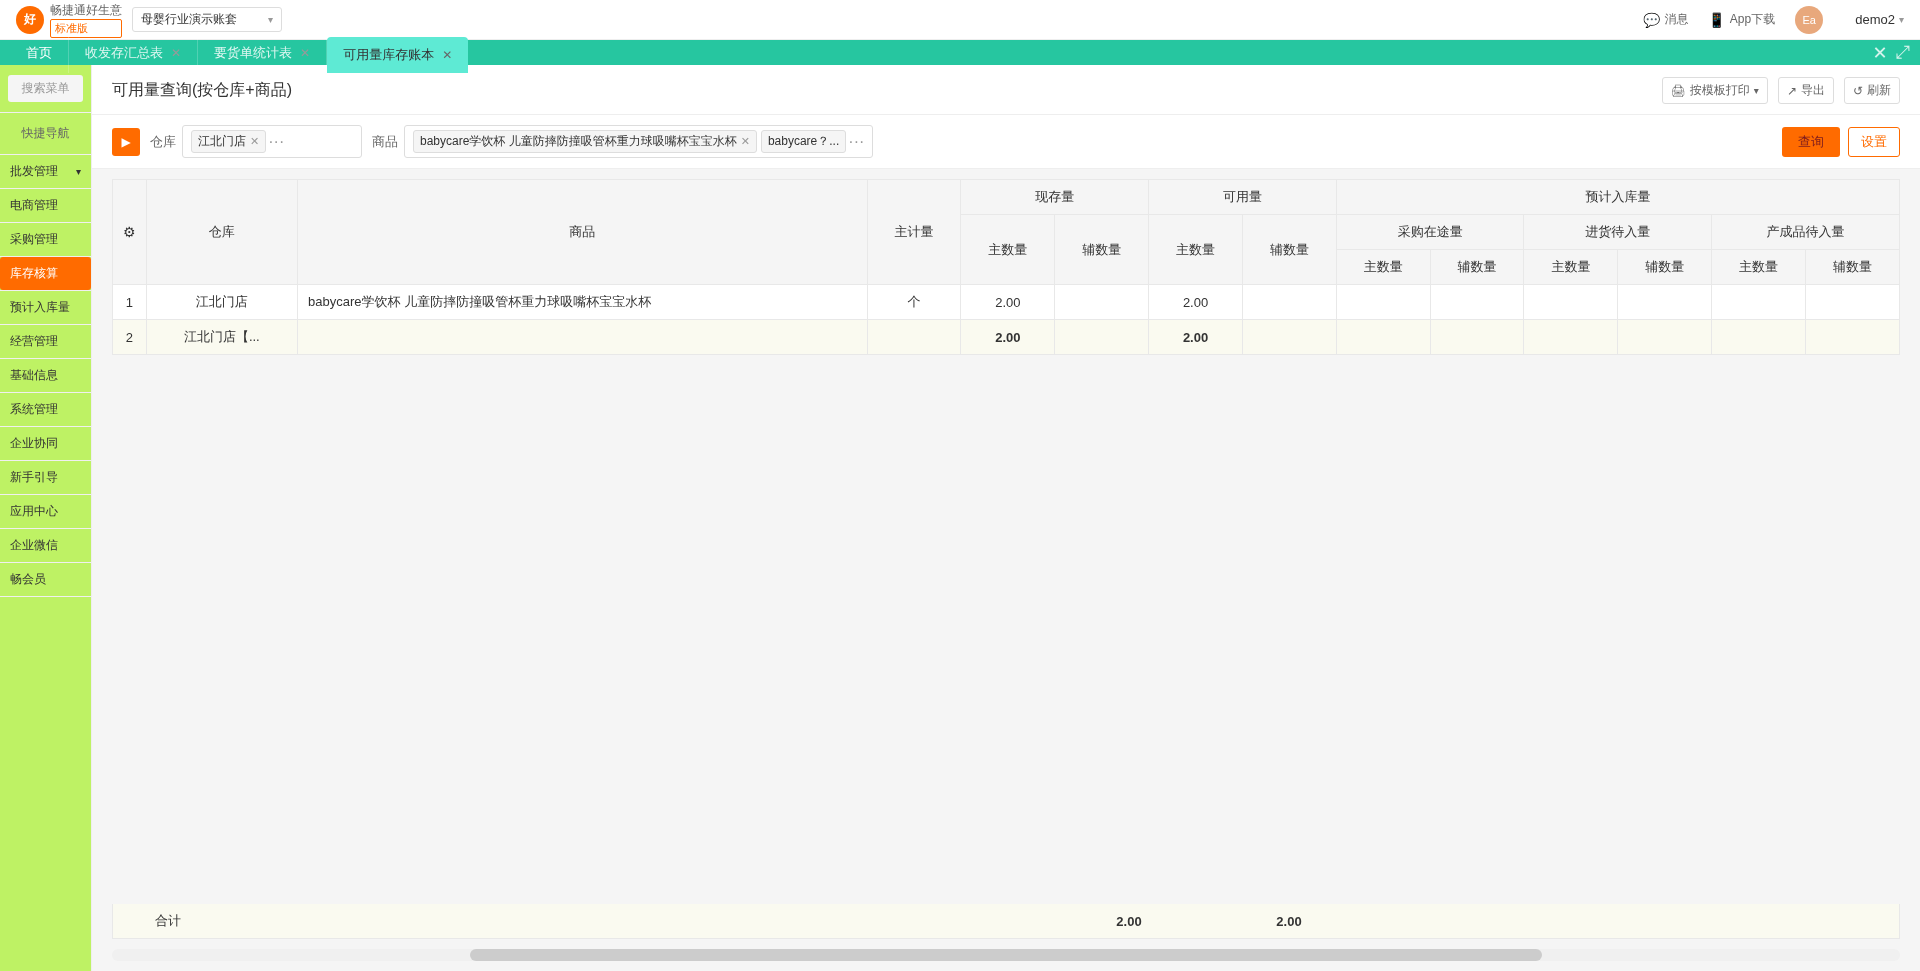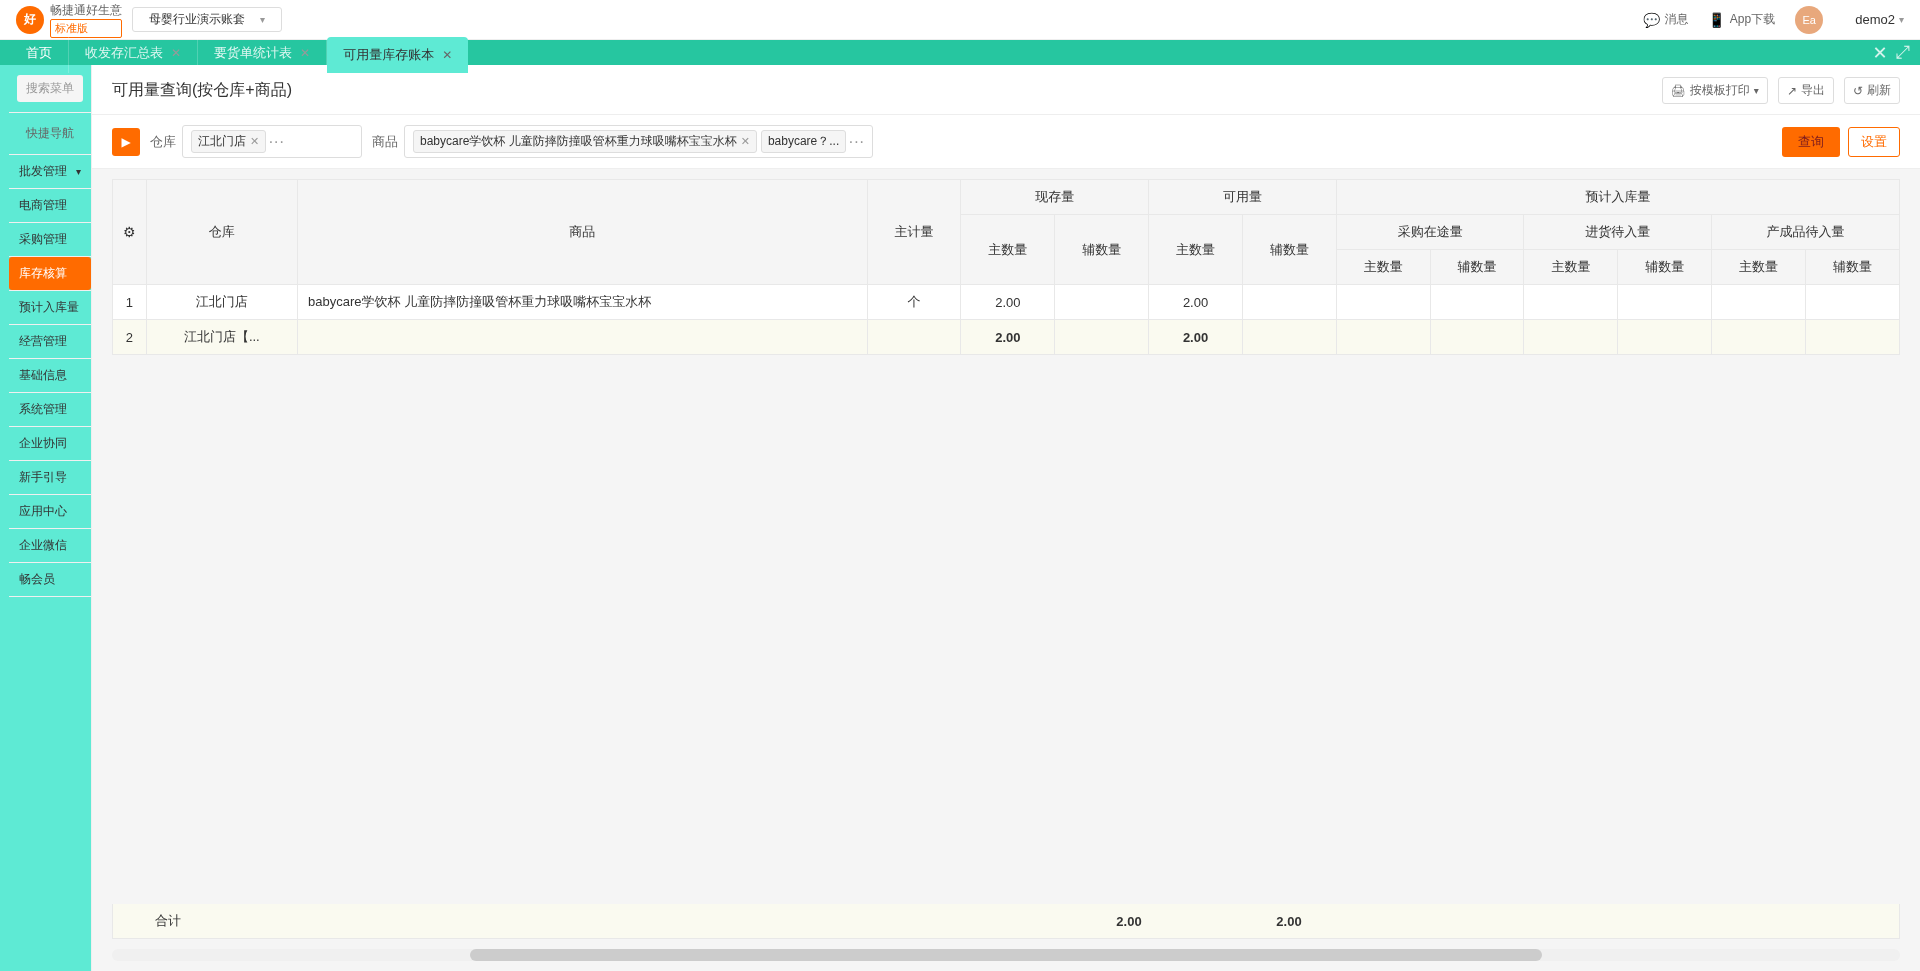--- a/index.html
+++ b/index.html
@@ -5,41 +5,41 @@
     * { margin: 0; padding: 0; box-sizing: border-box; }
     body { font-family: 'Microsoft YaHei', Arial, sans-serif; font-size: 13px; background: #f5f5f5; color: #333; width: 1920px; height: 971px; overflow: hidden; display: flex; flex-direction: column; }
 
     
     .top-bar { height: 40px; background: #fff; display: flex; align-items: center; justify-content: space-between; padding: 0 16px; border-bottom: 1px solid #eee; flex-shrink: 0; }
     .top-bar-left { display: flex; align-items: center; gap: 10px; }
     .logo-area { display: flex; align-items: center; gap: 6px; }
     .logo-icon { width: 28px; height: 28px; background: #ff6b00; border-radius: 50%; display: flex; align-items: center; justify-content: center; color: #fff; font-size: 12px; font-weight: bold; }
     .logo-text { font-size: 12px; color: #666; }
     .template-badge { font-size: 11px; color: #ff6b00; border: 1px solid #ff6b00; padding: 1px 4px; border-radius: 2px; }
-    .industry-selector { display: flex; align-items: center; gap: 4px; border: 1px solid #ddd; border-radius: 3px; padding: 3px 16px; background: #fff; cursor: pointer; font-size: 12px; color: #333; min-width: 150px; }
+    .industry-selector { display: flex; align-items: center; gap: 4px; border: 1px solid #ddd; border-radius: 3px; padding: 3px 8px; background: #fff; cursor: pointer; font-size: 12px; color: #333; min-width: 150px; }
     .top-bar-right { display: flex; align-items: center; gap: 20px; }
     .top-bar-icon-item { display: flex; align-items: center; gap: 4px; cursor: pointer; font-size: 12px; color: #666; }
     .user-avatar { width: 28px; height: 28px; border-radius: 50%; background: #e8a87c; display: flex; align-items: center; justify-content: center; font-size: 11px; color: #fff; overflow: hidden; }
     .user-name { font-size: 13px; color: #333; cursor: pointer; margin-left: 28px; }
 
     
     .tab-bar { height: 25px; background: #26c6a0; display: flex; align-items: center; padding: 0 0 0 10px; flex-shrink: 0; position: relative; }
     .tab { display: flex; align-items: center; gap: 6px; padding: 0 16px; height: 40px; font-size: 13px; cursor: pointer; color: rgba(255,255,255,0.85); border-right: 1px solid rgba(255,255,255,0.2); }
     .tab.home { background: transparent; color: #fff; font-weight: 500; }
     .tab.active { background: #5eead4; color: #333; border-radius: 4px 4px 0 0; height: 36px; margin-top: 4px; border: none; }
     .tab .tab-close { font-size: 12px; color: #999; cursor: pointer; margin-left: 2px; }
     .tab.active .tab-close { color: #666; }
     .tab-bar-right { position: absolute; right: 10px; display: flex; align-items: center; gap: 8px; }
     .tab-bar-btn { color: #fff; font-size: 18px; cursor: pointer; opacity: 0.8; }
 
     
     .main-layout { display: flex; flex: 1; overflow: hidden; }
 
     
-    .sidebar { width: 92px; background: #5eead4; border-right: 1px solid #eee; display: flex; flex-direction: column; flex-shrink: 0; overflow-y: auto; padding-left: 9px; }
+    .sidebar { width: 92px; background: #bef264; border-right: 1px solid #eee; display: flex; flex-direction: column; flex-shrink: 0; overflow-y: auto; }
     .sidebar-search { padding: 10px 8px; border-bottom: 1px solid #f0f0f0; }
     .sidebar-search-btn { width: 100%; padding: 5px; background: #f5f5f5; border: none; border-radius: 3px; font-size: 12px; color: #999; cursor: pointer; text-align: center; }
     .sidebar-nav { padding: 6px 0; border-bottom: 1px solid #f0f0f0; }
     .sidebar-nav-item { padding: 6px 8px; font-size: 12px; color: #666; cursor: pointer; text-align: center; }
     .sidebar-section { border-bottom: 1px solid #f0f0f0; }
     .sidebar-section-header { display: flex; align-items: center; justify-content: space-between; padding: 8px 10px; font-size: 12px; color: #333; font-weight: 500; cursor: pointer; }
     .sidebar-item { padding: 7px 10px; font-size: 12px; color: #666; cursor: pointer; text-align: center; }
 
     
     .content-area { flex: 1; display: flex; flex-direction: column; overflow: hidden; background: #f5f5f5; }

